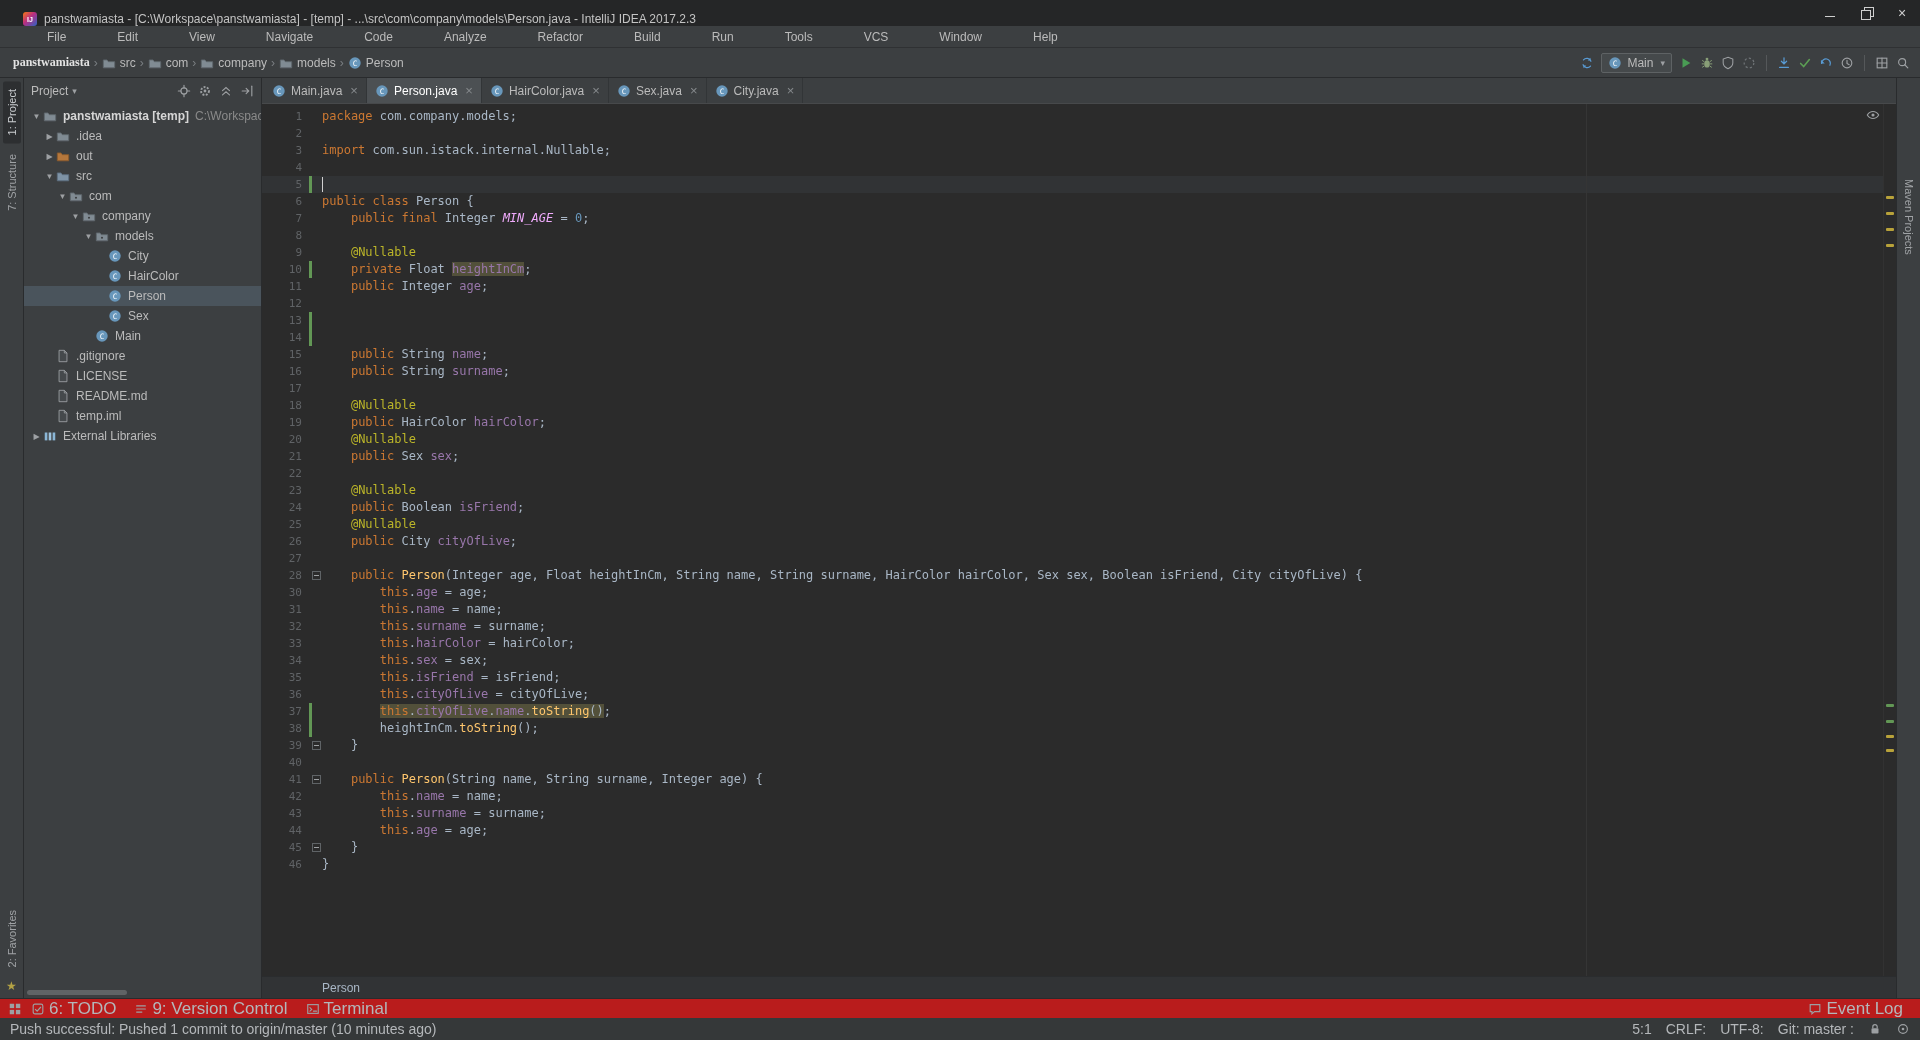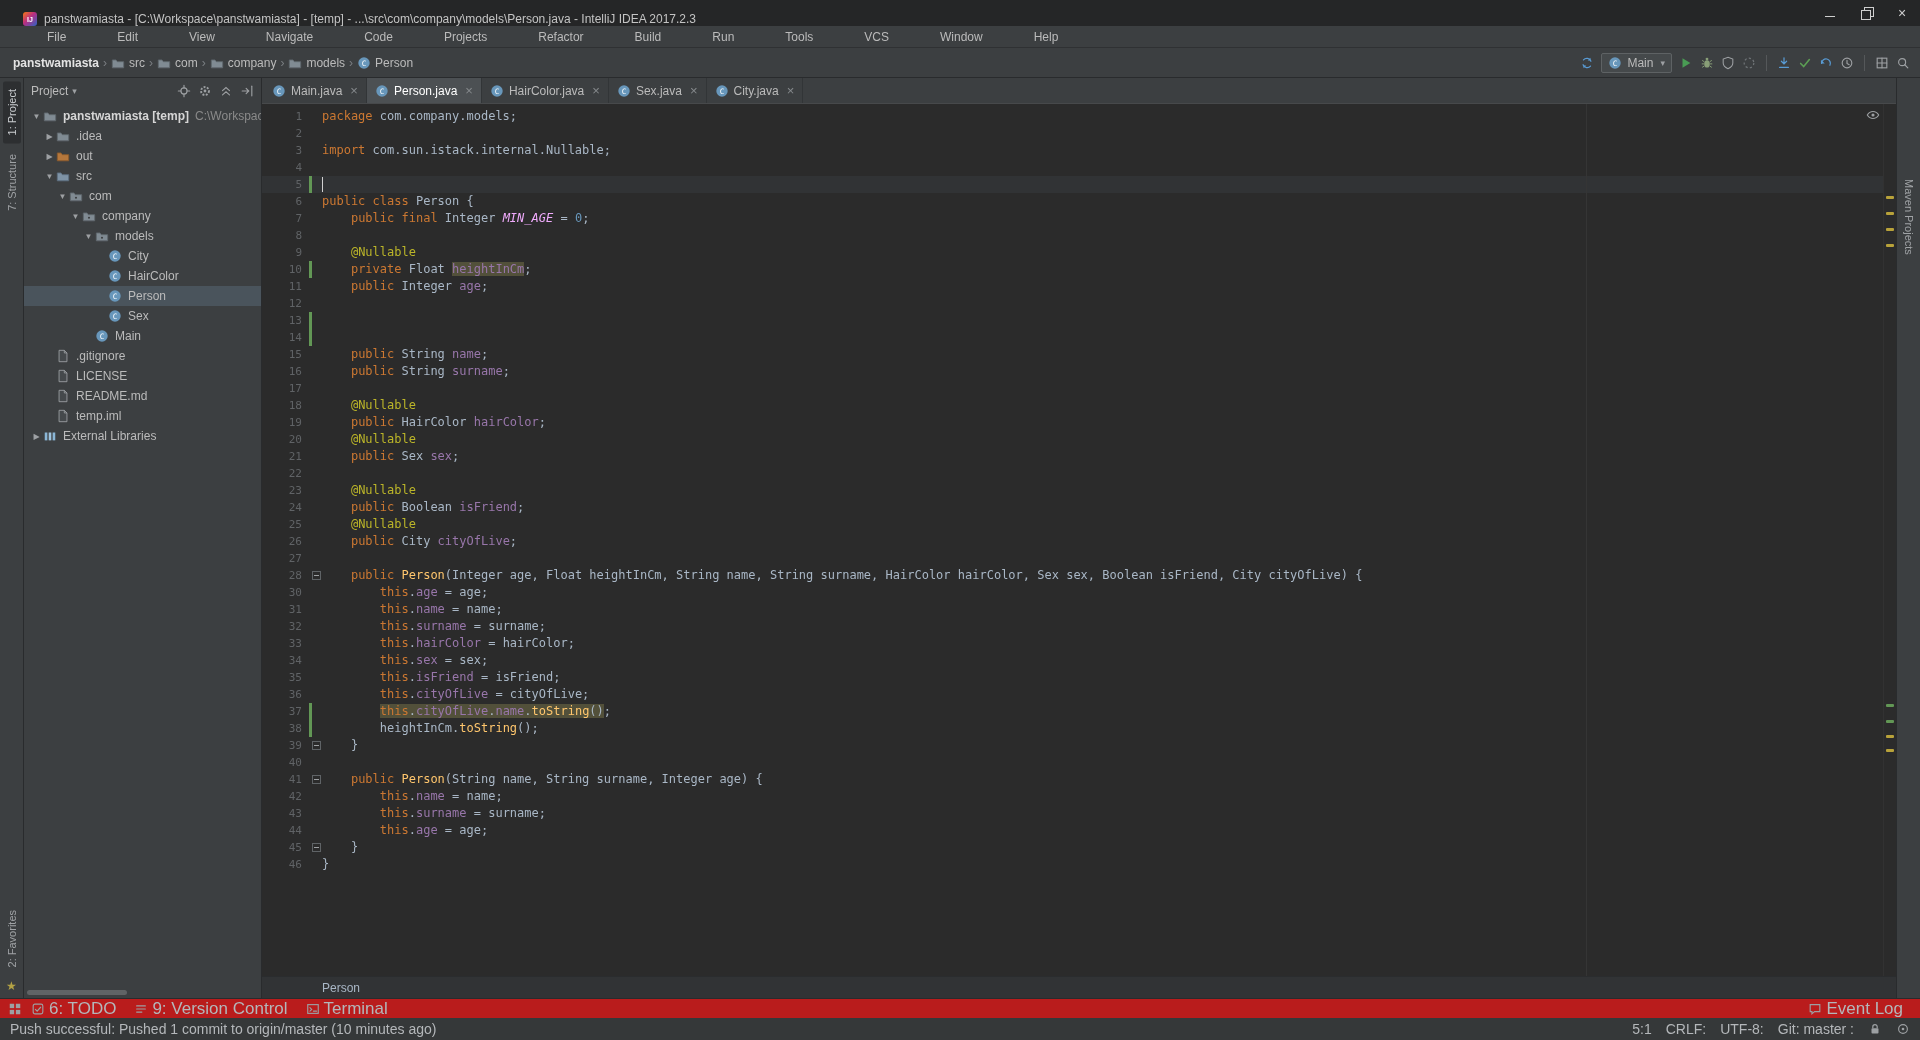--- a/index.html
+++ b/index.html
@@ -25,21 +25,21 @@
   .menubar { height:22px; background:#3c3f41; display:flex; align-items:center; padding-left:4px;
              border-bottom:1px solid #2f3133; flex:none; }
   .menu-item { padding:12px 8px; font-size:12px; color:#bbbbbb; line-height:22px;margin-left:35px; }
 
   
   .toolbar { height:30px; background:#3c3f41; display:flex; align-items:center; padding:0 10px;
              border-bottom:1px solid #292b2d; flex:none; }
   .crumbs { display:flex; align-items:center; font-size:12px; color:#bbbbbb; }
   .crumb { display:flex; align-items:center; gap:4px; padding:2px 3px; }
   .crumb .lbl { white-space:nowrap; }
-  .crumb.bold .lbl { color:#e3e3e3; font-weight:bold; }
+  .crumb.bold .lbl { color:#e3e3e3; font-weight:bold;font-family:Liberation Serif, serif; }
   .crumb-sep { color:#7a7e82; margin:0 1px; }
   .toolbar-actions { margin-left:auto; display:flex; align-items:center; gap:7px; }
   .ta-group { display:flex; align-items:center; gap:7px; }
   .tb-divider { width:1px; height:16px; background:#55585a; margin:0 3px; }
   .run-combo { display:flex; align-items:center; gap:5px; height:20px; border:1px solid #5e6264;
                border-radius:2px; background:#45494b; padding:0 6px; font-size:12px; color:#bbbbbb; }
   .combo-caret { font-size:9px; color:#9da0a3; margin-left:2px; }
 
   
   .main { flex:1; display:flex; min-height:0; }
@@ -146,21 +146,21 @@
         </span>
     </span>
   </div>
 
   <div class="menubar">
       <span class="menu-item">File</span>
       <span class="menu-item">Edit</span>
       <span class="menu-item">View</span>
       <span class="menu-item">Navigate</span>
       <span class="menu-item">Code</span>
-      <span class="menu-item">Projects</span>
+      <span class="menu-item">Analyze</span>
       <span class="menu-item">Refactor</span>
       <span class="menu-item">Build</span>
       <span class="menu-item">Run</span>
       <span class="menu-item">Tools</span>
       <span class="menu-item">VCS</span>
       <span class="menu-item">Window</span>
       <span class="menu-item">Help</span>
     </div>
 
   <div class="toolbar">

